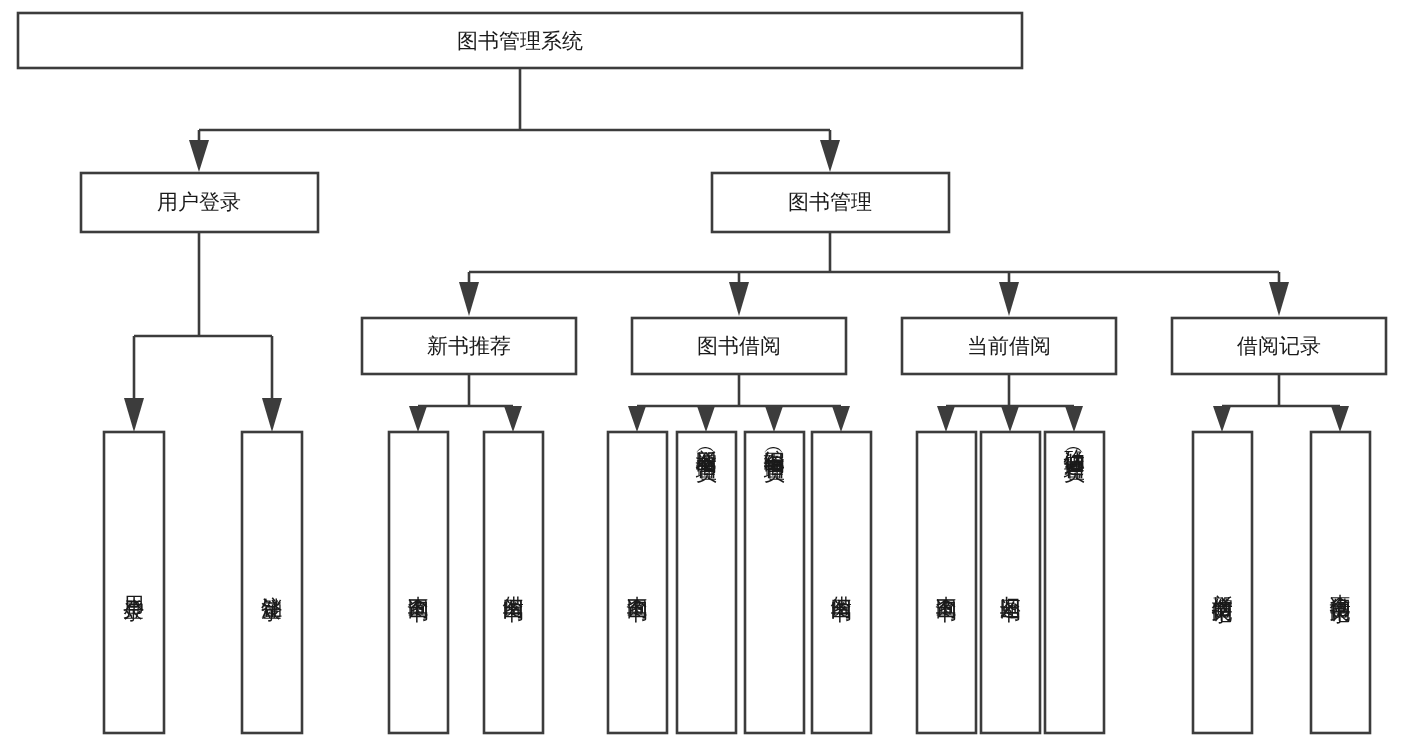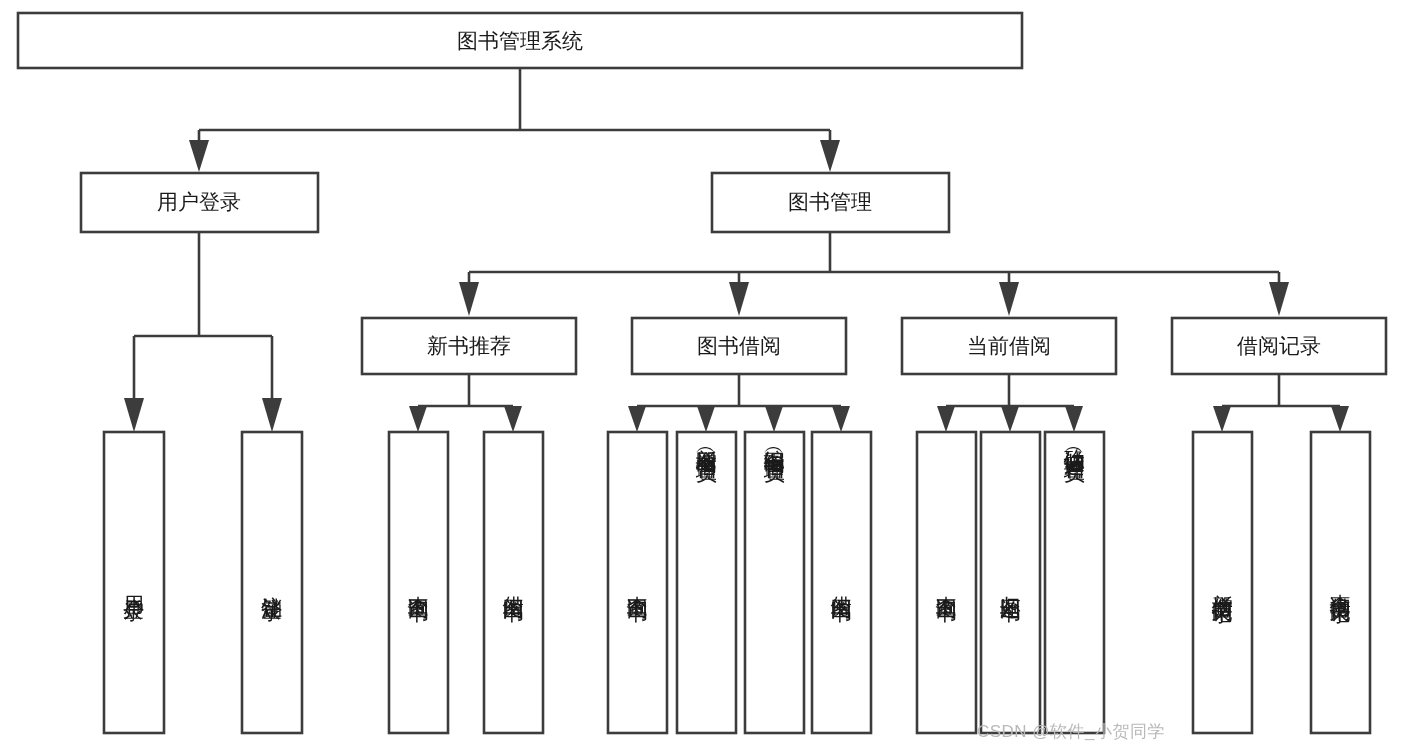--- a/index.html
+++ b/index.html
@@ -207,14 +207,13 @@
     <span class="vlabel">确认归还（管理员）</span>
   </div>
 
   <div class="vlabel-wrap" style="left:1193px; top:432px; width:59px; height:301px;">
     <span class="vlabel">新增借阅记录</span>
   </div>
   <div class="vlabel-wrap" style="left:1311px; top:432px; width:59px; height:301px;">
     <span class="vlabel">查询借阅记录</span>
   </div>
 
-  <div class="watermark">CSDN @软件_小贺同学</div>
 </div>
 
 </body></html>

